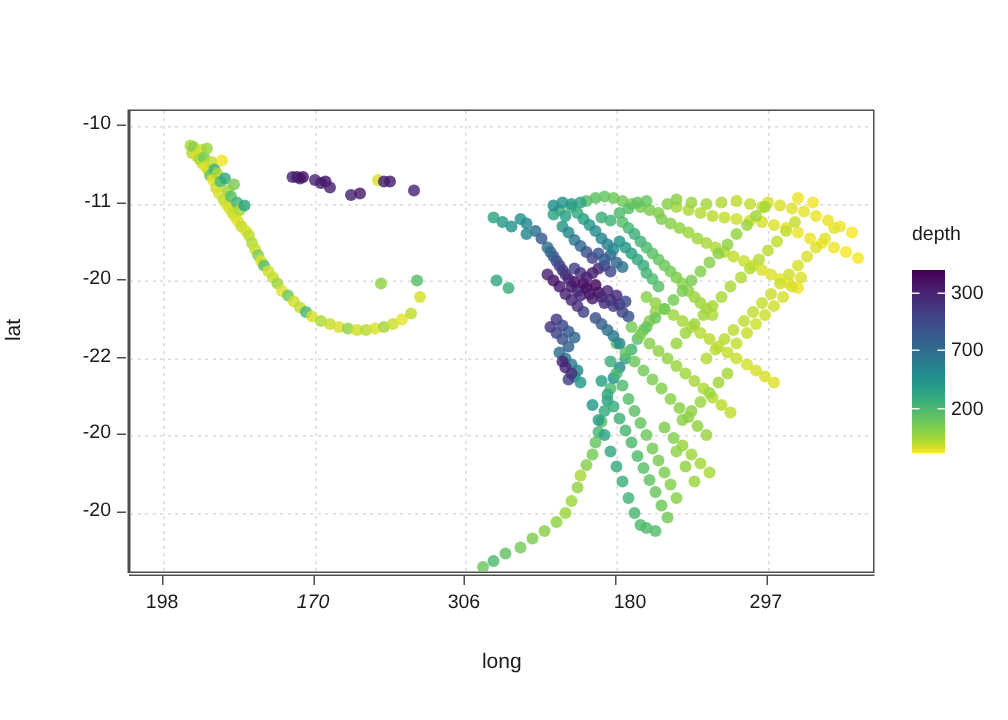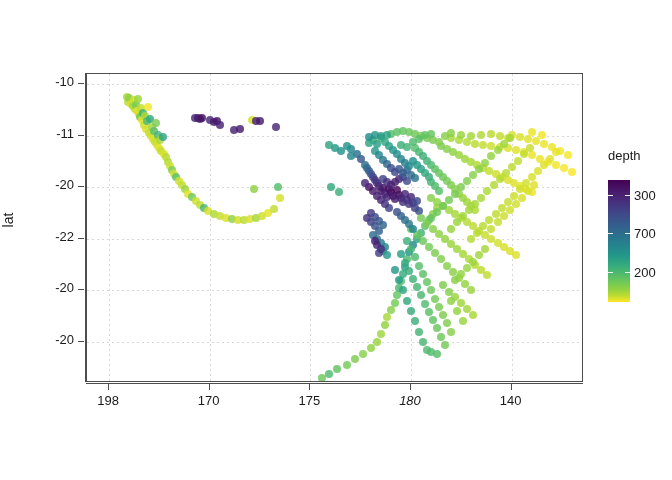--- a/index.html
+++ b/index.html
@@ -582,41 +582,42 @@
         <div class="pt" style="left: 277.7px; top: 58.8px; width: 8px; height: 8px; background: rgb(34, 142, 140);"></div>
       </div>
   </div>
 
   <div id="axes-layer">
       <div class="axis-line" style="left: 86px; top: 383px; width: 497px; height: 1px;"></div>
       <div class="axis-line" style="left: 85px; top: 73px; width: 1px; height: 309px;"></div>
       <div class="tick" style="left: 108.1px; top: 384px; width: 1px; height: 6px;"></div>
       <div class="tick-label x" style="left: 83.1px; top: 393px; width: 50px;">198</div>
       <div class="tick" style="left: 208.7px; top: 384px; width: 1px; height: 6px;"></div>
-      <div class="tick-label x" style="left: 183.7px; top: 393px; width: 50px;">170</div>
+      <div class="tick-label x" style="left: 183.7px; top: 393px; width: 50px; font-style: italic;">170</div>
       <div class="tick" style="left: 309.3px; top: 384px; width: 1px; height: 6px;"></div>
-      <div class="tick-label x" style="left: 284.3px; top: 393px; width: 50px;">175</div>
+      <div class="tick-label x" style="left: 284.3px; top: 393px; width: 50px;">306</div>
       <div class="tick" style="left: 410px; top: 384px; width: 1px; height: 6px;"></div>
-      <div class="tick-label x" style="left: 385px; top: 393px; width: 50px; font-style: italic;">180</div>
+      <div class="tick-label x" style="left: 395px; top: 393px; width: 50px;">180</div>
       <div class="tick" style="left: 510.6px; top: 384px; width: 1px; height: 6px;"></div>
-      <div class="tick-label x" style="left: 485.6px; top: 393px; width: 50px;">140</div>
+      <div class="tick-label x" style="left: 485.6px; top: 393px; width: 50px;">297</div>
       <div class="tick" style="left: 78px; top: 83.3px; width: 6px; height: 1px;"></div>
       <div class="tick-label y" style="left: 24px; top: 74.3px; width: 50px; text-align: right;">-10</div>
       <div class="tick" style="left: 78px; top: 134.8px; width: 6px; height: 1px;"></div>
       <div class="tick-label y" style="left: 24px; top: 125.8px; width: 50px;">-11</div>
       <div class="tick" style="left: 78px; top: 186.3px; width: 6px; height: 1px;"></div>
       <div class="tick-label y" style="left: 24px; top: 177.3px; width: 50px;">-20</div>
       <div class="tick" style="left: 78px; top: 237.8px; width: 6px; height: 1px;"></div>
       <div class="tick-label y" style="left: 24px; top: 228.8px; width: 50px;">-22</div>
       <div class="tick" style="left: 78px; top: 289.3px; width: 6px; height: 1px;"></div>
       <div class="tick-label y" style="left: 24px; top: 280.3px; width: 50px;">-20</div>
       <div class="tick" style="left: 78px; top: 340.8px; width: 6px; height: 1px;"></div>
       <div class="tick-label y" style="left: 24px; top: 331.8px; width: 50px;">-20</div>
     </div>
 
+  <div id="x-axis-title">long</div>
   <div id="y-axis-title">lat</div>
 
   <div id="legend">
     <div id="legend-title">depth</div>
     <div id="legend-bar" style="background: linear-gradient(rgb(68, 1, 84) 0%, rgb(70, 14, 97) 5%, rgb(72, 27, 109) 10%, rgb(71, 40, 119) 15%, rgb(69, 53, 128) 20%, rgb(65, 66, 134) 25%, rgb(60, 78, 138) 30%, rgb(54, 89, 140) 35%, rgb(49, 100, 141) 40%, rgb(44, 112, 142) 45%, rgb(40, 124, 142) 50%, rgb(36, 136, 141) 55%, rgb(34, 147, 138) 60%, rgb(39, 159, 133) 65%, rgb(54, 171, 125) 70%, rgb(72, 182, 113) 75%, rgb(94, 193, 100) 80%, rgb(119, 203, 83) 85%, rgb(148, 211, 64) 90%, rgb(191, 220, 47) 95%, rgb(253, 231, 37) 100%);"></div>
     <div id="legend-ticks">
         <div class="legend-tick" style="top: 47.3px;">
           <i class="left"></i>
           <i class="right"></i>
         </div>

